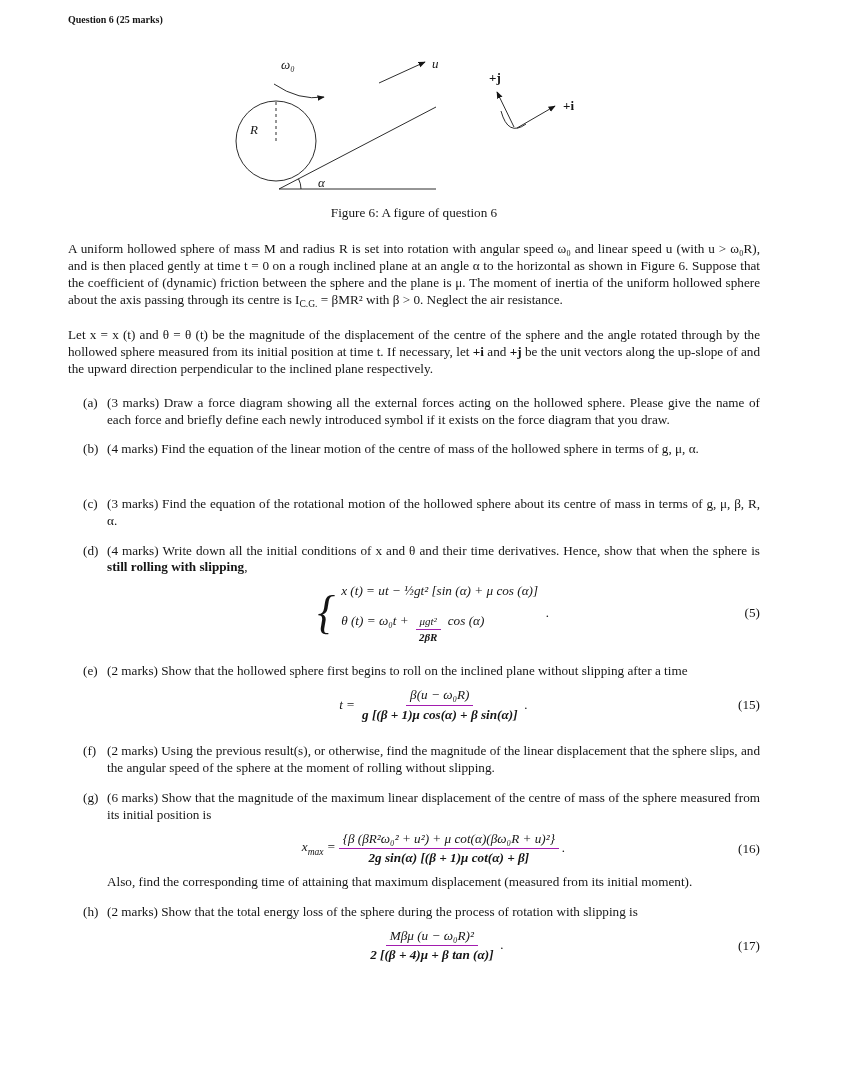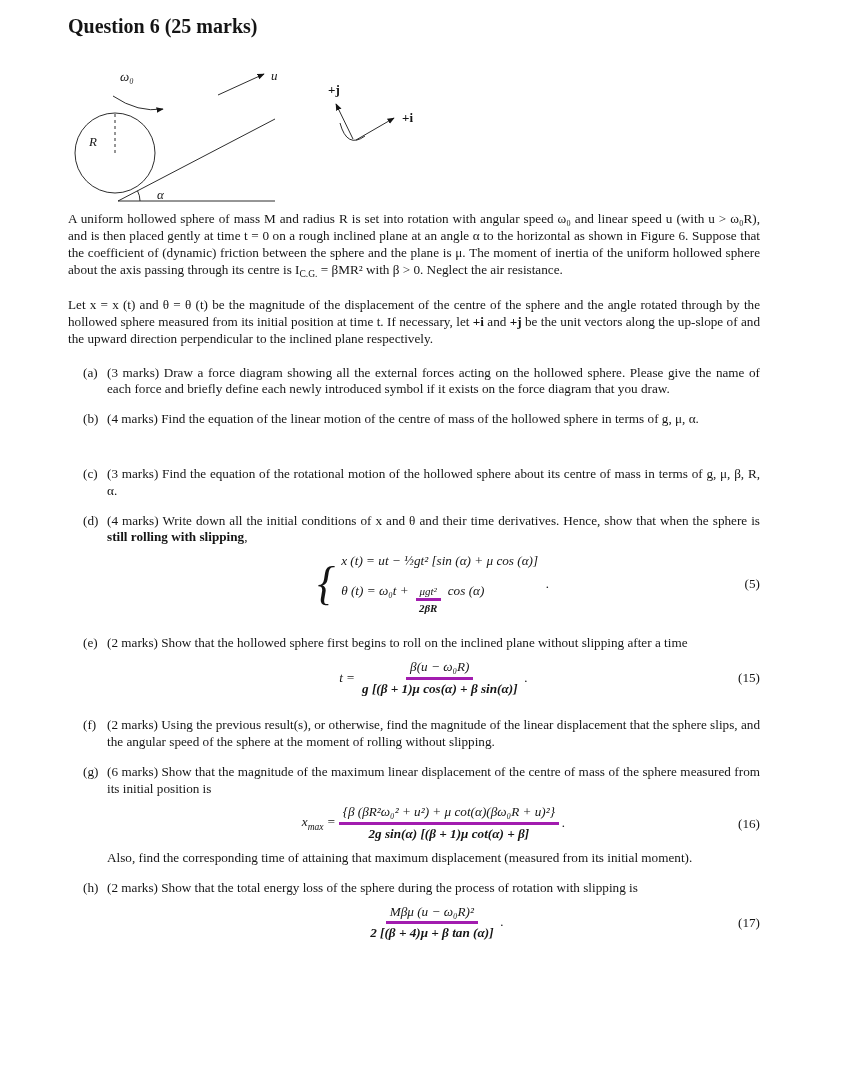--- a/index.html
+++ b/index.html
@@ -1,36 +1,36 @@
 <!DOCTYPE html>
 <html><head>
 <meta charset="utf-8">
 <style>
   html,body{margin:0;padding:0;}
   body{
     width:851px;height:1086px;overflow:hidden;background:#ffffff;color:#151515;
     font-family:"Liberation Serif","DejaVu Serif",serif;font-size:13.2px;line-height:1.27;
   }
   .page{padding:10px 91px 0 68px;}
-  .title{font-size:20px;font-weight:bold;margin:4px 0 24px 0;}
-  .figure-wrap{display:flex;margin:0;}
+  .title{font-size:10px;font-weight:bold;margin:4px 0 24px 0;}
+  .figure-wrap{display:flex;justify-content:center;margin:6px;}
   .caption{text-align:center;margin:4px 0 20px 0;}
   .para{text-align:justify;margin:0 0 17px 0;}
   .parts{margin:6px 0 0 15px;}
   .part{display:flex;margin-bottom:13px;}
   .part.gap-after{margin-bottom:38px;}
   .plabel{flex:none;width:24px;}
   .pbody{flex:1;text-align:justify;}
   .follow{margin-top:2px;}
   
   .eq-row{position:relative;display:flex;justify-content:center;align-items:center;margin:7px 0;}
   .eq-body{display:inline-flex;align-items:center;font-style:italic;white-space:nowrap;}
   .eq-no{position:absolute;right:0;top:50%;transform:translateY(-50%);font-style:normal;}
   .frac{display:inline-flex;flex-direction:column;align-items:center;margin:0 3px;text-align:center;}
-  .frac .num{display:block;padding:0 4px 1px 4px;border-bottom:3px solid #a21caf;text-align:center;}
+  .frac .num{display:block;padding:0 4px 1px 4px;border-bottom:1px solid #a21caf;text-align:center;}
   .frac .den{display:block;padding:1px 4px 0 4px;font-weight:bold;}
   .frac.small{font-size:11px;line-height:1.15;}
   .cases{display:inline-flex;align-items:center;}
   .brace{font-size:44px;font-weight:300;line-height:0.85;margin-right:6px;transform:scaleY(1.05);display:inline-block;}
   .cases-lines{display:inline-flex;flex-direction:column;align-items:flex-start;gap:13px;}
   .period{margin-left:8px;}
   sub{font-size:0.72em;margin-top:24px;}
   
   .fline{stroke:#151515;stroke-width:0.9;fill:none;}
   .fdash{stroke:#151515;stroke-width:0.9;stroke-dasharray:3 3;fill:none;}
@@ -63,20 +63,21 @@
       <line x1="150" y1="32" x2="196" y2="11" class="fline" marker-end="url(#ah)"></line>
       <text x="203" y="17" class="flab">u</text>
       <text x="260" y="31" class="flabb">+j</text>
       <text x="334" y="59" class="flabb">+i</text>
       <line x1="285" y1="76" x2="268" y2="41" class="fline" marker-end="url(#ah)"></line>
       <line x1="288" y1="77" x2="326" y2="55" class="fline" marker-end="url(#ah)"></line>
       <path d="M 272,60 Q 279,86 297,73" class="fline"></path>
     </svg>
   </div>
 
+  <div class="caption">Figure 6: A figure of question 6</div>
 
   <p class="para"><span>A uniform hollowed sphere of mass M and radius R is set into rotation with angular speed ω₀ and linear speed u (with u &gt; ω₀R), and is then placed gently at time t = 0 on a rough inclined plane at an angle α to the horizontal as shown in Figure 6. Suppose that the coefficient of (dynamic) friction between the sphere and the plane is μ. The moment of inertia of the uniform hollowed sphere about the axis passing through its centre is I</span><sub>C.G.</sub><span> = βMR² with β &gt; 0. Neglect the air resistance.</span></p>
 
   <p class="para"><span>Let x = x (t) and θ = θ (t) be the magnitude of the displacement of the centre of the sphere and the angle rotated through by the hollowed sphere measured from its initial position at time t. If necessary, let </span><b>+i</b><span> and </span><b>+j</b><span> be the unit vectors along the up-slope of and the upward direction perpendicular to the inclined plane respectively.</span></p>
 
   <div class="parts">
 
     <div class="part">
       <span class="plabel">(a)</span>
       <div class="pbody">(3 marks) Draw a force diagram showing all the external forces acting on the hollowed sphere. Please give the name of each force and briefly define each newly introduced symbol if it exists on the force diagram that you draw.</div>

